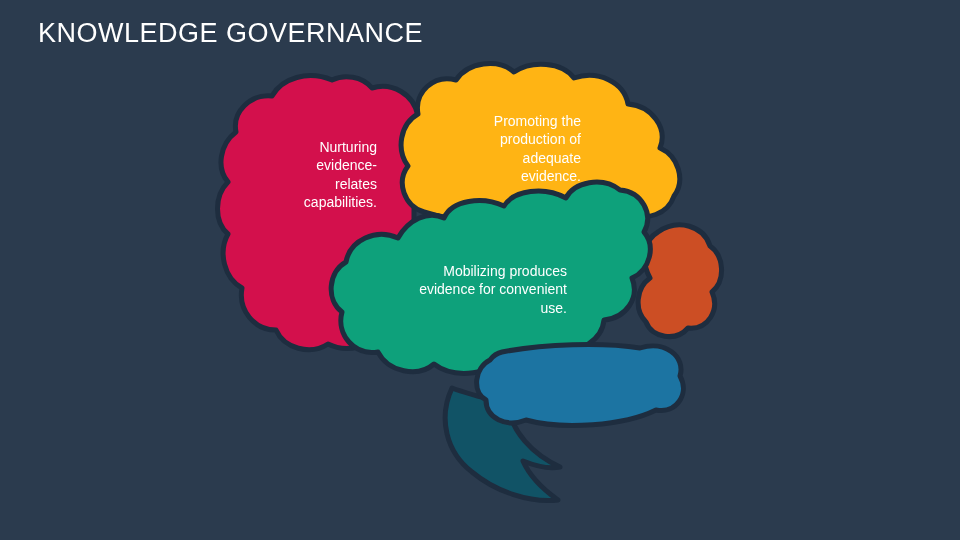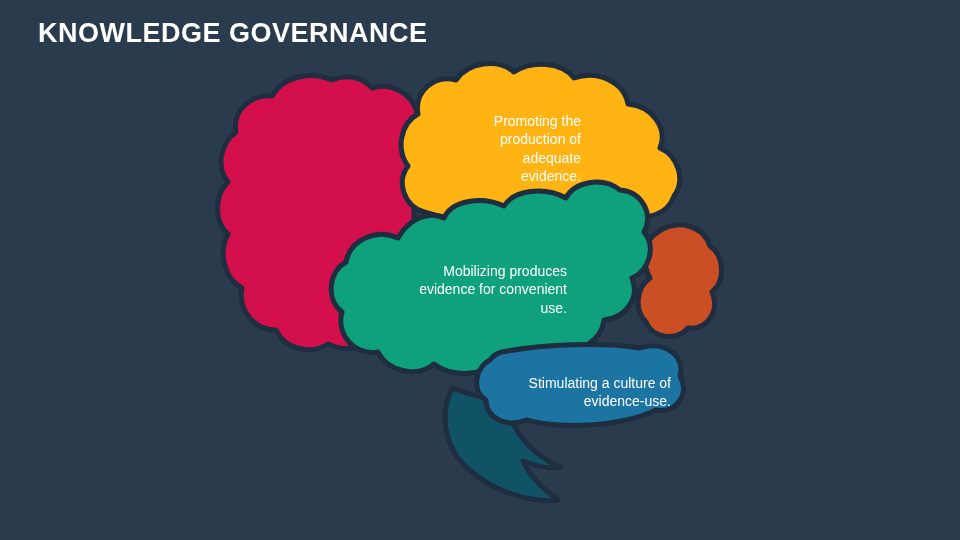--- a/index.html
+++ b/index.html
@@ -17,21 +17,21 @@
     height: 540px;
     background: #2B3B4E;
     overflow: hidden;
   }
   .slide-title {
     position: absolute;
     left: 38px;
     top: 18px;
     color: #ffffff;
     font-size: 27px;
-    font-weight: bold;
+    font-weight: normal;
     letter-spacing: 0.5px;
   }
   .diagram-svg {
     position: absolute;
     left: 0;
     top: 0;
     width: 960px;
     height: 540px;
   }
   .diagram-svg path {
@@ -124,20 +124,20 @@
     <path d="M 502 352
              C 544 344, 602 342, 640 348
              C 664 340, 686 356, 680 376
              C 690 394, 676 414, 656 410
              C 624 426, 562 430, 526 420
              C 506 428, 486 418, 486 400
              C 472 392, 474 368, 490 360
              C 493 356, 497 353, 502 352 Z" fill="#1C74A2"></path>
   </svg>
 
+  <div class="blob-label label-frontal">Nurturing evidence-relates capabilities.</div>
 
   <div class="blob-label label-top">Promoting the production of adequate evidence.</div>
 
   <div class="blob-label label-center">Mobilizing produces evidence for convenient use.</div>
 
-  <div class="blob-label label-bottom">Stimulating a culture of evidence-use.</div>
 
 </div>
 
 </body></html>

